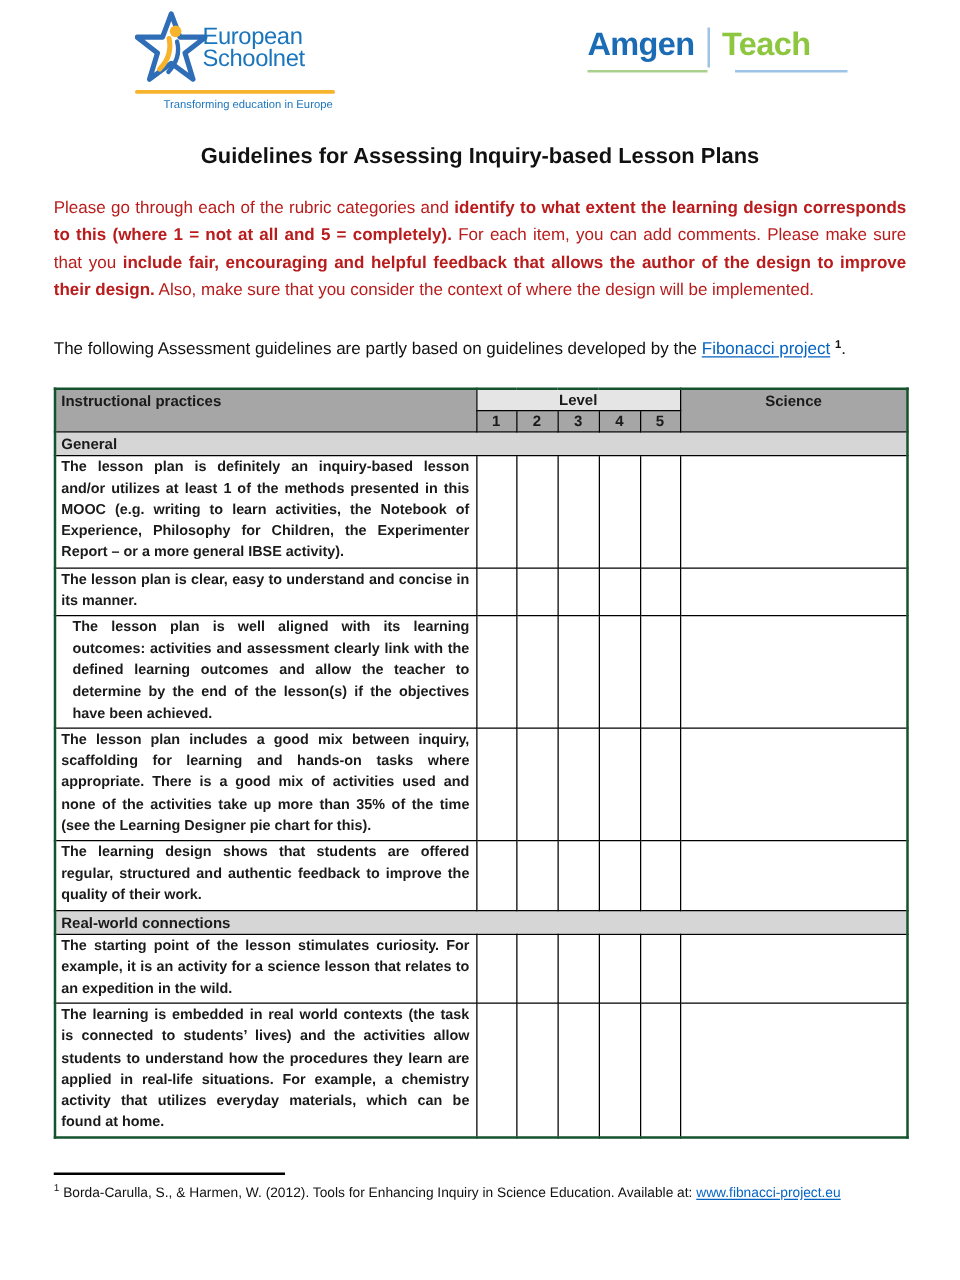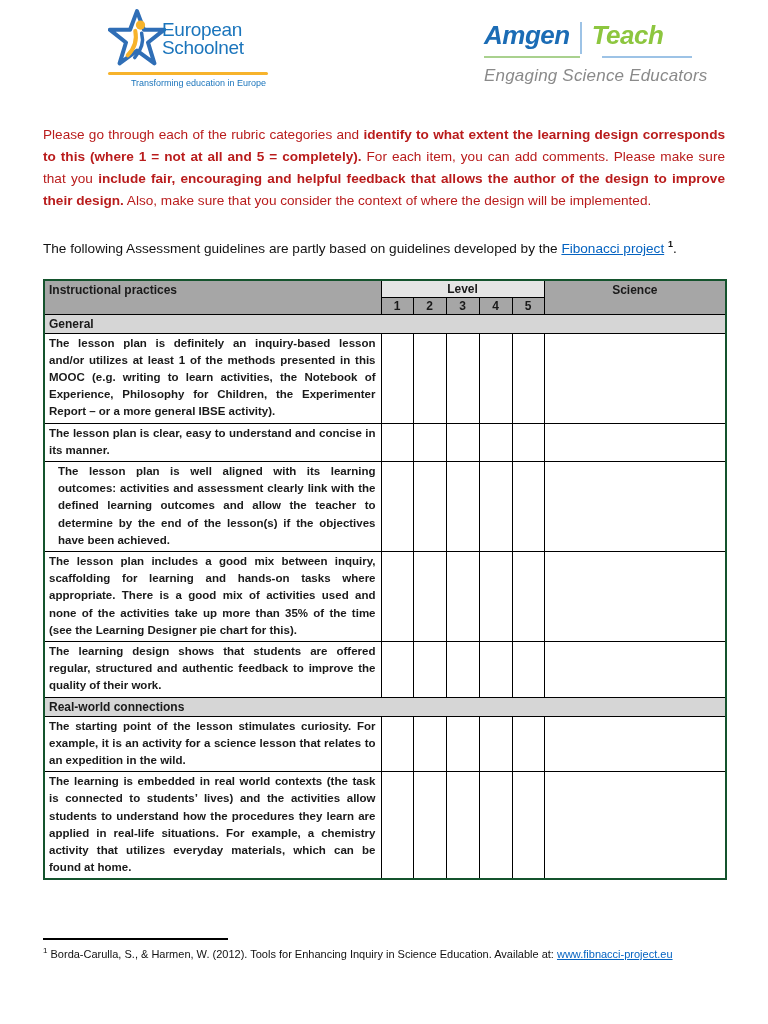--- a/index.html
+++ b/index.html
@@ -17,21 +17,21 @@
   
   .header { position: relative; height: 104px; }
 
   .esn-logo { position: absolute; left: 108px; top: 8px; width: 160px; }
   .esn-top { display: flex; align-items: center; }
   .esn-star { width: 58px; height: 62px; flex: 0 0 auto; }
   .esn-name { line-height: 0.95; font-weight: normal; font-size: 19px; color: #1b75bc; letter-spacing: -0.3px; margin-left: -4px; }
   .esn-rule { height: 3px; background: #f7b32b; margin-top: 2px; border-radius: 2px; }
   .esn-tagline { font-size: 9px; font-weight: normal; color: #1b75bc; margin-top: 3px; text-align: center; white-space: nowrap; margin-left: 21px; }
 
-  .amgen-logo { position: absolute; left: 484px; top: 20px; width: 215px; font-style: italic; }
+  .amgen-logo { position: absolute; left: 470px; top: 20px; width: 215px; }
   .amgen-row { display: flex; align-items: flex-start; }
   .amgen-word { font-weight: bold; font-size: 26px; letter-spacing: -0.5px; }
   .amgen-blue { color: #1b6cb5; }
   .amgen-green { color: #8dc63f; }
   .amgen-divider { width: 2px; height: 32px; background: #9dc3e6; margin: 2px 10px 0 10px; }
   .amgen-underline-left { height: 2px; background: #a9d18e; width: 96px; margin-top: 2px; }
   .amgen-underline-right { height: 2px; background: #9dc3e6; width: 90px; margin-top: 2px; margin-left: 22px; }
   .amgen-underlines { display: flex; }
   .amgen-tagline { font-size: 17px; color: #8a8a8a; margin-top: 8px; letter-spacing: 0.2px; white-space: nowrap; }
 
@@ -91,27 +91,27 @@
     <div class="amgen-logo">
       <div class="amgen-row">
         <span class="amgen-word amgen-blue">Amgen</span>
         <span class="amgen-divider"></span>
         <span class="amgen-word amgen-green">Teach</span>
       </div>
       <div class="amgen-underlines">
         <span class="amgen-underline-left"></span>
         <span class="amgen-underline-right"></span>
       </div>
-      <div class="amgen-tagline">Engaging Science Educators</div>
     </div>
 
   </div>
 
   <div class="content">
 
+    <h1 class="doc-title">Guidelines for Assessing Inquiry-based Lesson Plans</h1>
 
     <p class="intro"><span>Please go through each of the rubric categories and </span><b>identify to what extent the learning design corresponds to this (where 1 = not at all and 5 = completely).</b><span> For each item, you can add comments. Please make sure that you </span><b>include fair, encouraging and helpful feedback that allows the author of the design to improve their design.</b><span> Also, make sure that you consider the context of where the design will be implemented.</span></p>
 
     <p class="note"><span>The following Assessment guidelines are partly based on guidelines developed by the </span><a class="doclink">Fibonacci project</a> <sup class="fnref">1</sup><span>.</span></p>
 
     <table class="rubric">
       <colgroup>
         <col style="width:337px">
         <col style="width:32px">
           <col style="width:33px">

